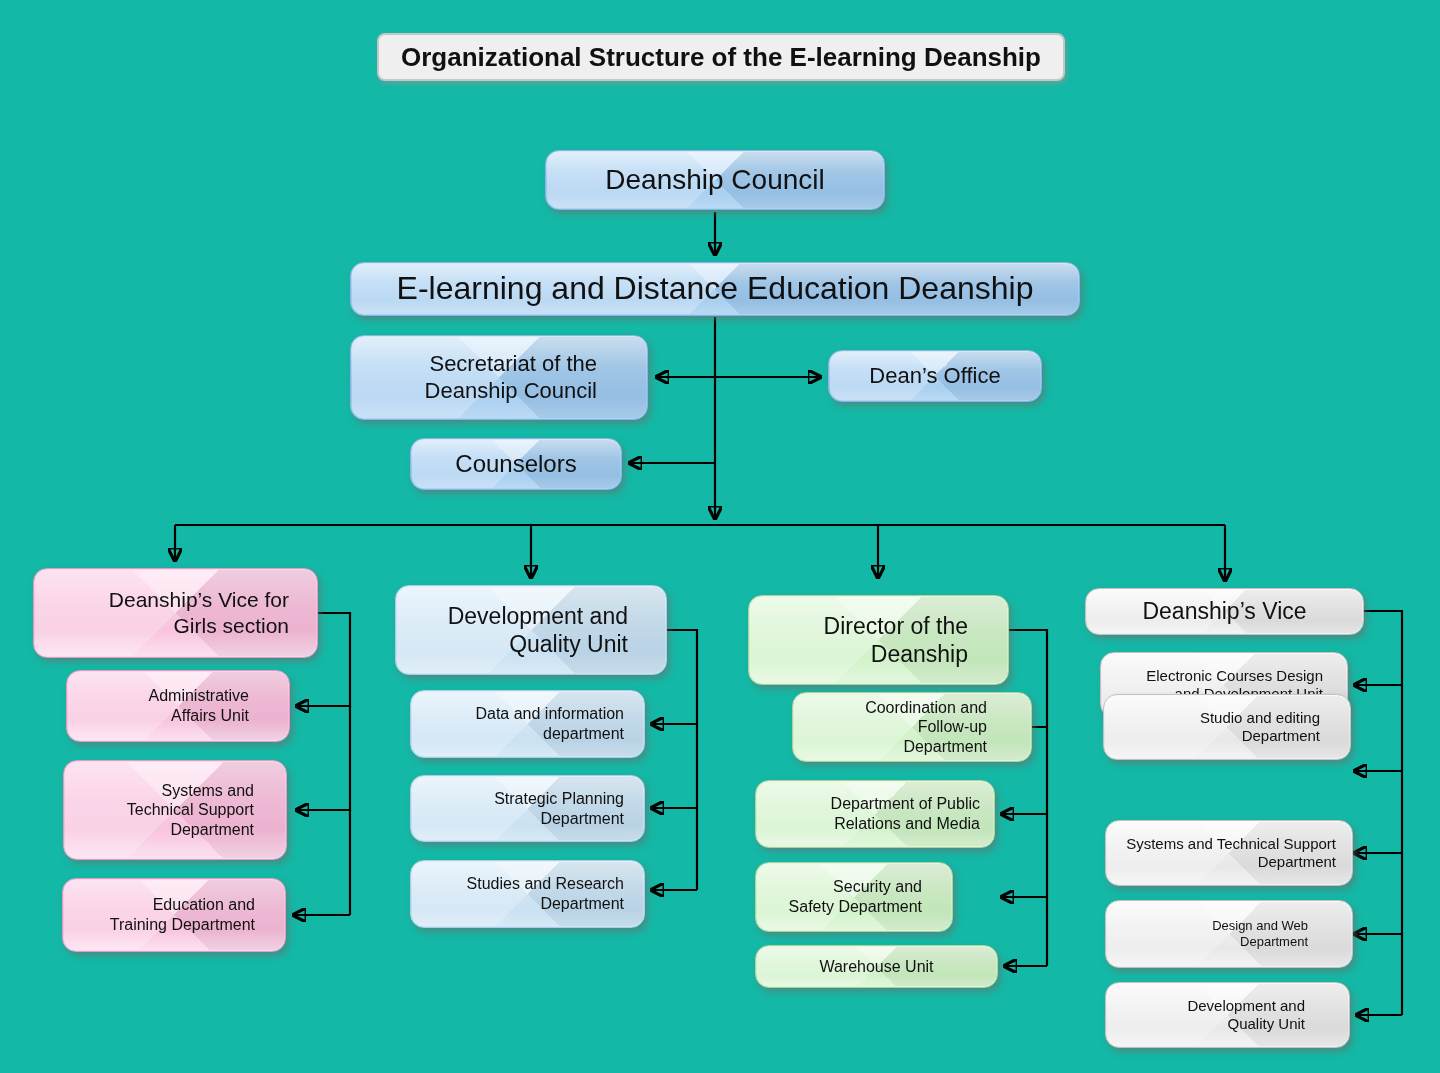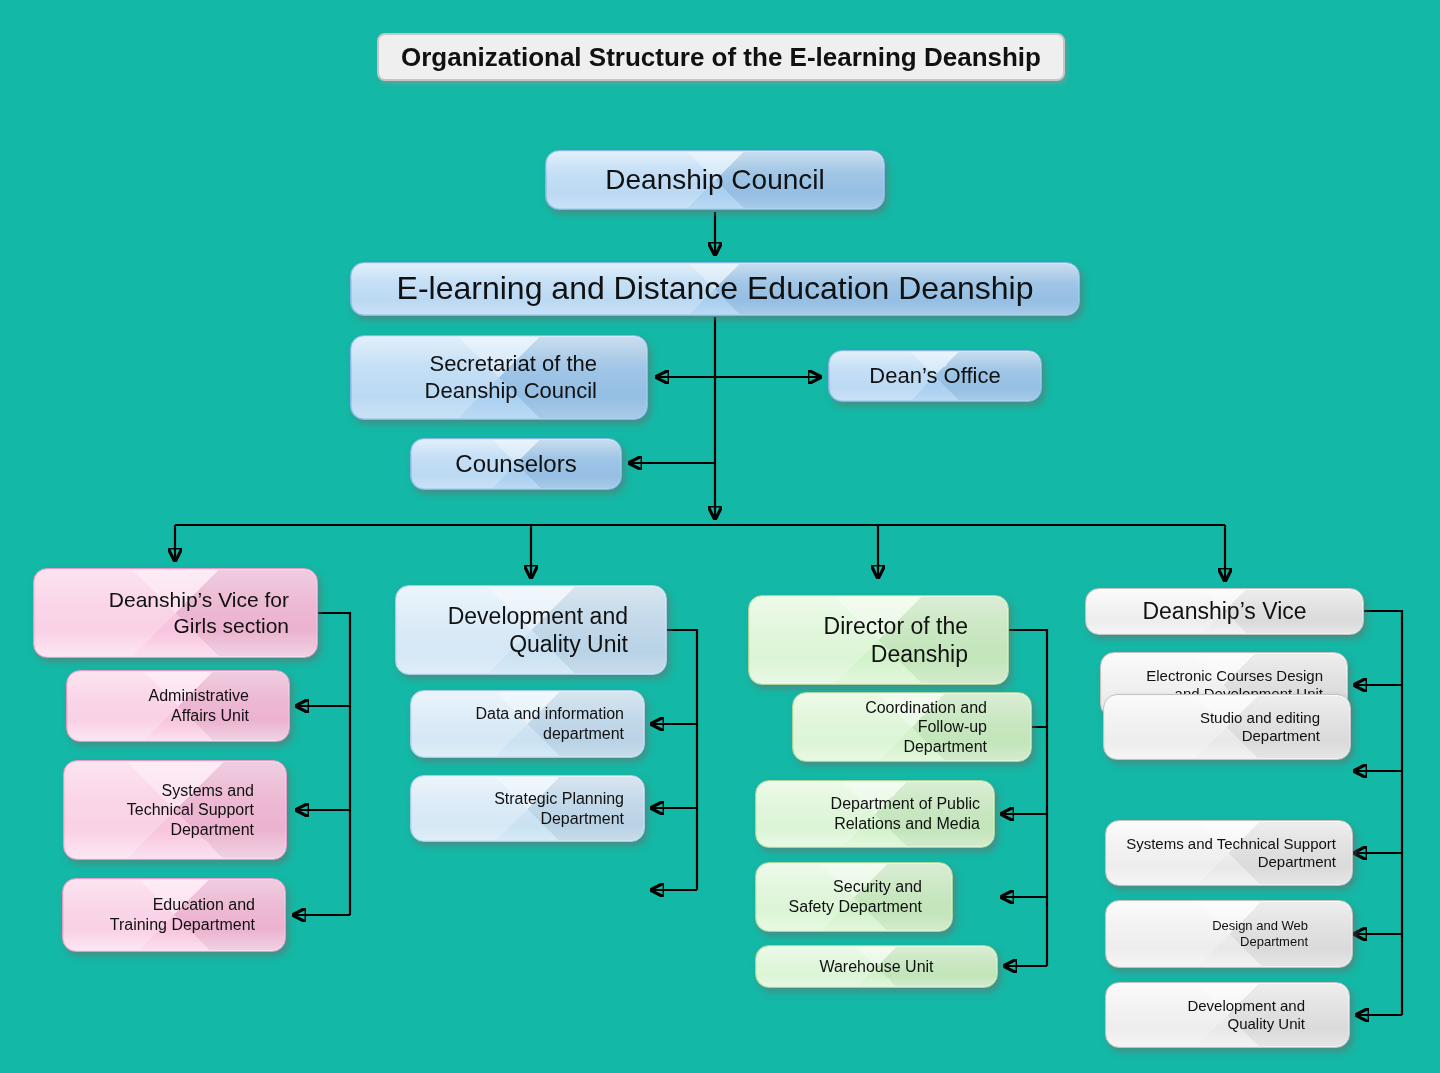--- a/index.html
+++ b/index.html
@@ -139,20 +139,21 @@
   <div class="node blue n-counselors">Counselors</div>
 
   <div class="node pink h-girls">Deanship’s Vice for Girls section</div>
   <div class="node pink c1a">Administrative Affairs Unit</div>
   <div class="node pink c1b">Systems and Technical Support Department</div>
   <div class="node pink c1c">Education and Training Department</div>
 
   <div class="node blue2 h-devqual">Development and Quality Unit</div>
   <div class="node blue2 c2a">Data and information department</div>
   <div class="node blue2 c2b">Strategic Planning Department</div>
+  <div class="node blue2 c2c">Studies and Research Department</div>
 
   <div class="node green h-director">Director of the Deanship</div>
   <div class="node green c3a">Coordination and Follow-up Department</div>
   <div class="node green c3b">Department of Public Relations and Media</div>
   <div class="node green c3c">Security and Safety Department</div>
   <div class="node green c3d">Warehouse Unit</div>
 
   <div class="node gray h-vice">Deanship’s Vice</div>
   <div class="node gray c4a">Electronic Courses Design and Development Unit</div>
   <div class="node gray c4b">Studio and editing Department</div>

